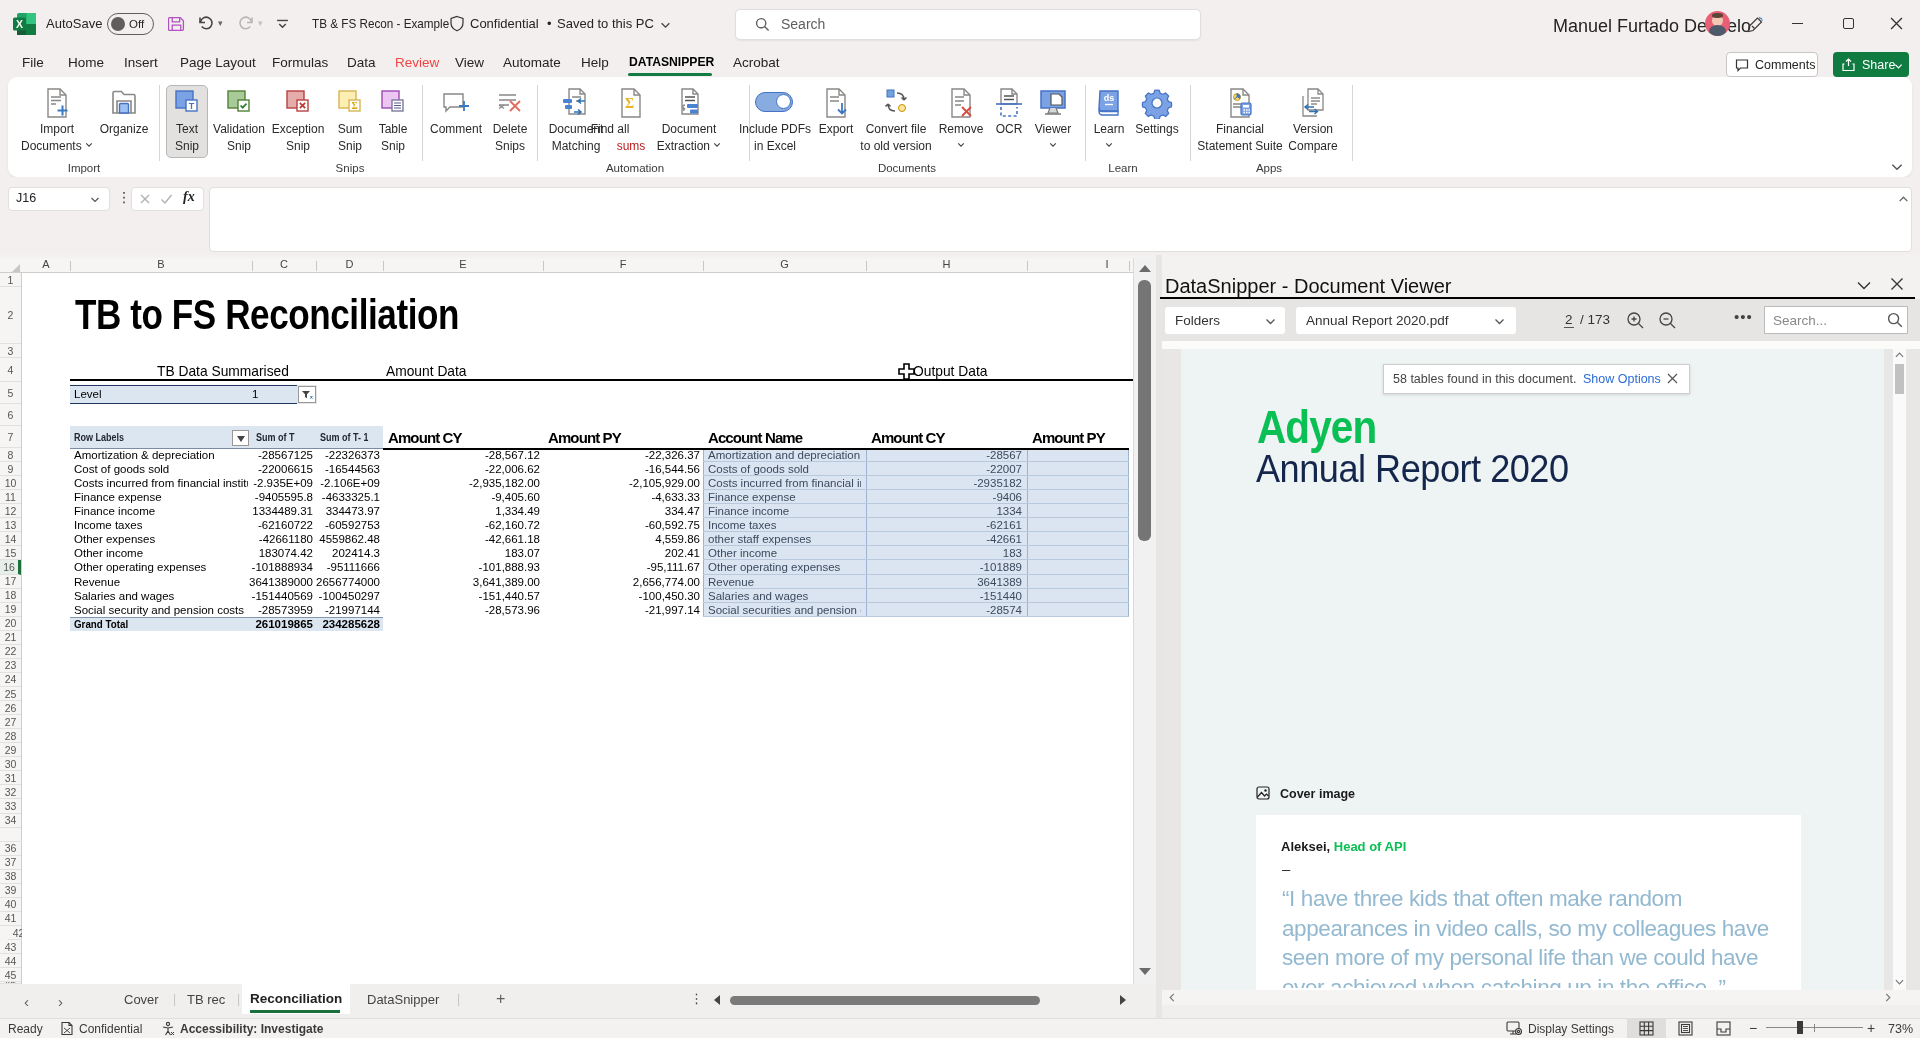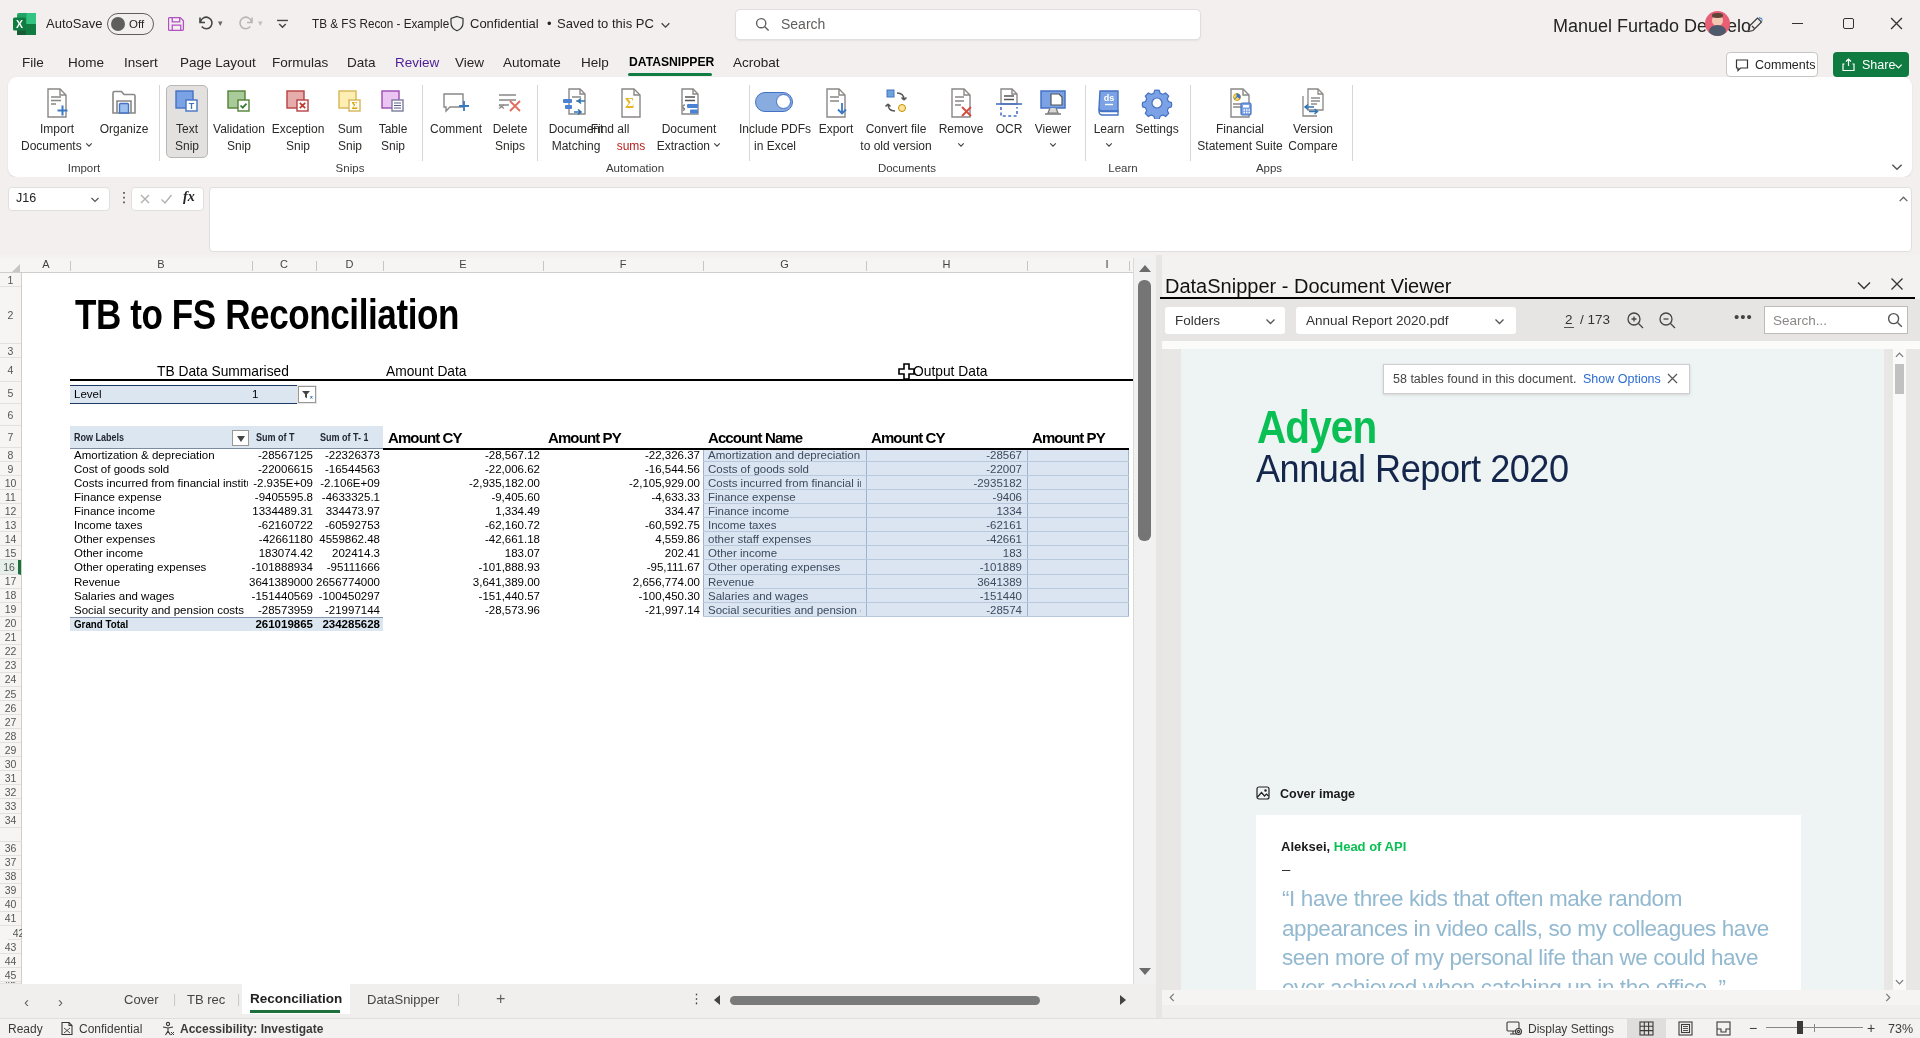--- a/index.html
+++ b/index.html
@@ -83,21 +83,21 @@
 <svg class="a" style="left:1890px;top:17px;" width="13" height="13" viewBox="0 0 12 12" stroke="#333" stroke-width="1.2">
  <path d="M1 1 L11 11 M11 1 L1 11"></path>
 </svg>
 <div class="a tb" style="left:0;top:48px;width:1920px;height:29px;"></div>
 <div class="a" style="left:22px;top:55px;font-size:13.5px;color:#252423;">File</div>
 <div class="a" style="left:68px;top:55px;font-size:13.5px;color:#252423;">Home</div>
 <div class="a" style="left:124px;top:55px;font-size:13.5px;color:#252423;">Insert</div>
 <div class="a" style="left:180px;top:55px;font-size:13.5px;color:#252423;">Page Layout</div>
 <div class="a" style="left:272px;top:55px;font-size:13.5px;color:#252423;">Formulas</div>
 <div class="a" style="left:347px;top:55px;font-size:13.5px;color:#252423;">Data</div>
-<div class="a" style="left:395px;top:55px;font-size:13.5px;color:#4c1d95;">Review</div>
+<div class="a" style="left:395px;top:55px;font-size:13.5px;color:#ef4444;">Review</div>
 <div class="a" style="left:455px;top:55px;font-size:13.5px;color:#252423;">View</div>
 <div class="a" style="left:503px;top:55px;font-size:13.5px;color:#252423;">Automate</div>
 <div class="a" style="left:581px;top:55px;font-size:13.5px;color:#252423;">Help</div>
 <div class="a" style="left:733px;top:55px;font-size:13.5px;color:#252423;">Acrobat</div>
 <div class="a" style="left:629px;top:54px;font-size:13.5px;font-weight:bold;color:#000;transform:scaleX(0.9);transform-origin:0 0;white-space:nowrap;">DATASNIPPER</div>
 <div class="a" style="left:628px;top:73px;width:84px;height:3px;background:#127c42;border-radius:2px;"></div>
 
 <div class="a" style="left:1726px;top:52px;width:92px;height:25px;background:#fff;border:1px solid #c8c6c4;border-radius:4px;"></div>
 <svg class="a" style="left:1735px;top:58px;" width="14" height="14" viewBox="0 0 14 14" fill="none" stroke="#333" stroke-width="1.2">
  <path d="M1.5 2 h11 v8 h-7 l-2.5 2.5 v-2.5 h-1.5 z"></path>

